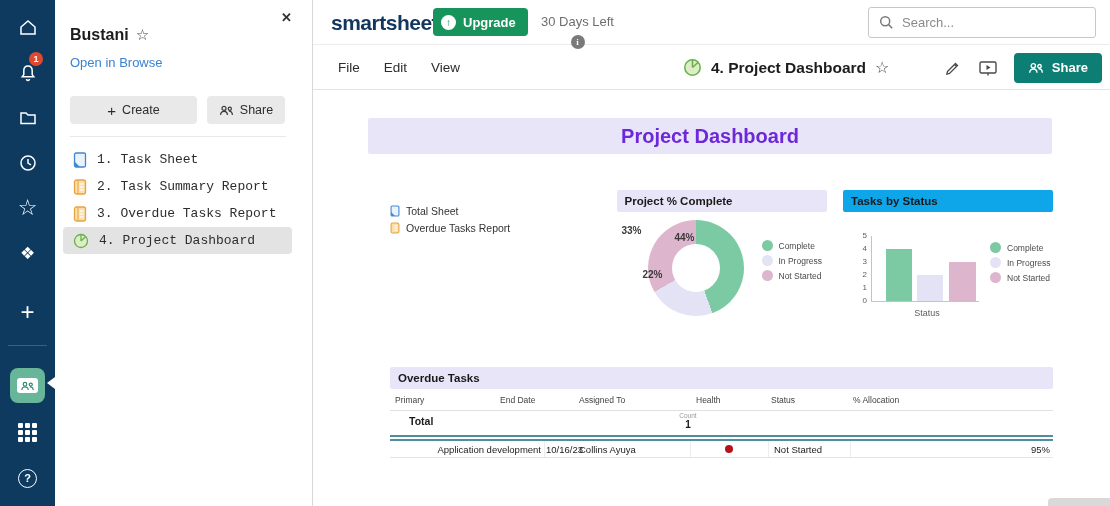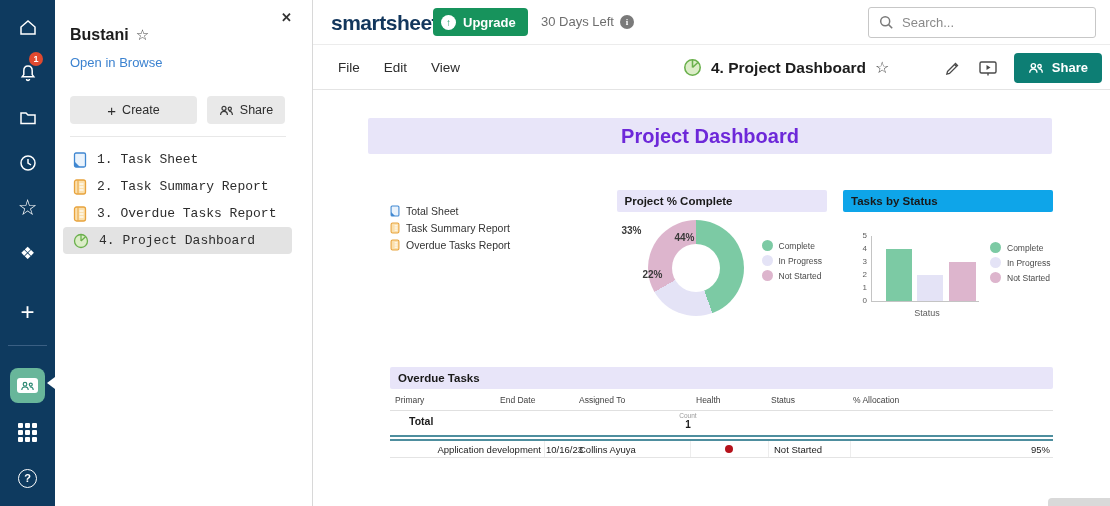--- a/index.html
+++ b/index.html
@@ -43,21 +43,21 @@
   .witem svg { flex:0 0 auto; }
 
   
   .main { position:absolute; left:313px; top:0; right:0; height:506px; background:#fff; }
   .topbar { position:relative; height:45px; border-bottom:1px solid #ececec; }
   .logo { position:absolute; left:18px; top:11px; font-size:21px; font-weight:bold; letter-spacing:-0.5px; color:#12365c; }
   .upg { position:absolute; left:120px; top:8px; height:28px; padding:0 12px 0 8px; border:none; border-radius:4px;
     color:#fff; font-family:inherit; font-size:13px; font-weight:bold; display:flex; align-items:center; gap:7px; cursor:pointer; }
   .upg-circ { width:15px; height:15px; background:#fff; border-radius:50%; color:#17935c; font-size:10px; font-weight:bold;
     display:flex; align-items:center; justify-content:center; }
-  .days { position:absolute; left:228px; top:14px; font-size:13px; color:#6e6e6e; display:flex; align-items:center; gap:6px; }
+  .days { position:absolute; left:228px; top:14px; font-size:13px; color:#6e6e6e; display:flex; align-items:center; gap:6px;flex-direction:column; }
   .info-c { width:14px; height:14px; background:#7a7a7a; border-radius:50%; color:#fff; font-size:9px; font-weight:bold;
     font-family:"Liberation Serif", serif; display:flex; align-items:center; justify-content:center; cursor:pointer; }
   .search { position:absolute; right:14px; top:7px; width:228px; height:31px; border:1px solid #c7c7c7; border-radius:3px;
     display:flex; align-items:center; padding:12px 10px; gap:8px; background:#fff; }
   .search input { border:none; outline:none; flex:1; font-family:inherit; font-size:13px; color:#333; }
   .search input::placeholder { color:#8a8a8a; }
 
   .menubar { position:relative; height:45px; border-bottom:1px solid #e4e4e4; display:flex; align-items:center; }
   .menus { display:flex; gap:24px; padding-left:25px; }
   .menu { font-size:13.5px; color:#2d2d2d; cursor:pointer; }
@@ -321,29 +321,20 @@
               </svg>
             <span>Total Sheet</span>
           </div>
           <div class="link-row">
             <svg width="10" height="12" viewBox="0 0 14 16">
                 <rect x="1.5" y="1" width="11" height="14" rx="2" fill="#fbe0ad" stroke="#e8a33d" stroke-width="1.5"></rect>
                 <line x1="6.5" y1="5" x2="10.5" y2="5" stroke="#fff" stroke-width="1.4"></line>
                 <line x1="6.5" y1="8" x2="10.5" y2="8" stroke="#fff" stroke-width="1.4"></line>
                 <line x1="6.5" y1="11" x2="10.5" y2="11" stroke="#fff" stroke-width="1.4"></line>
               </svg>
-            <span>Task Summary Report</span>
-          </div>
-          <div class="link-row">
-            <svg width="10" height="12" viewBox="0 0 14 16">
-                <rect x="1.5" y="1" width="11" height="14" rx="2" fill="#fbe0ad" stroke="#e8a33d" stroke-width="1.5"></rect>
-                <line x1="6.5" y1="5" x2="10.5" y2="5" stroke="#fff" stroke-width="1.4"></line>
-                <line x1="6.5" y1="8" x2="10.5" y2="8" stroke="#fff" stroke-width="1.4"></line>
-                <line x1="6.5" y1="11" x2="10.5" y2="11" stroke="#fff" stroke-width="1.4"></line>
-              </svg>
             <span>Overdue Tasks Report</span>
           </div>
         </div>
       </div>
 
       <div class="widget">
         <div class="w-head" style="background: rgb(232, 229, 249);">
             <span>Project % Complete</span>
           </div>
         <div class="donut-wrap" style="background: conic-gradient(rgb(124, 202, 164) 0deg, rgb(124, 202, 164) 160deg, rgb(228, 227, 246) 160deg, rgb(228, 227, 246) 240deg, rgb(221, 181, 205) 240deg, rgb(221, 181, 205) 360deg);"></div>

